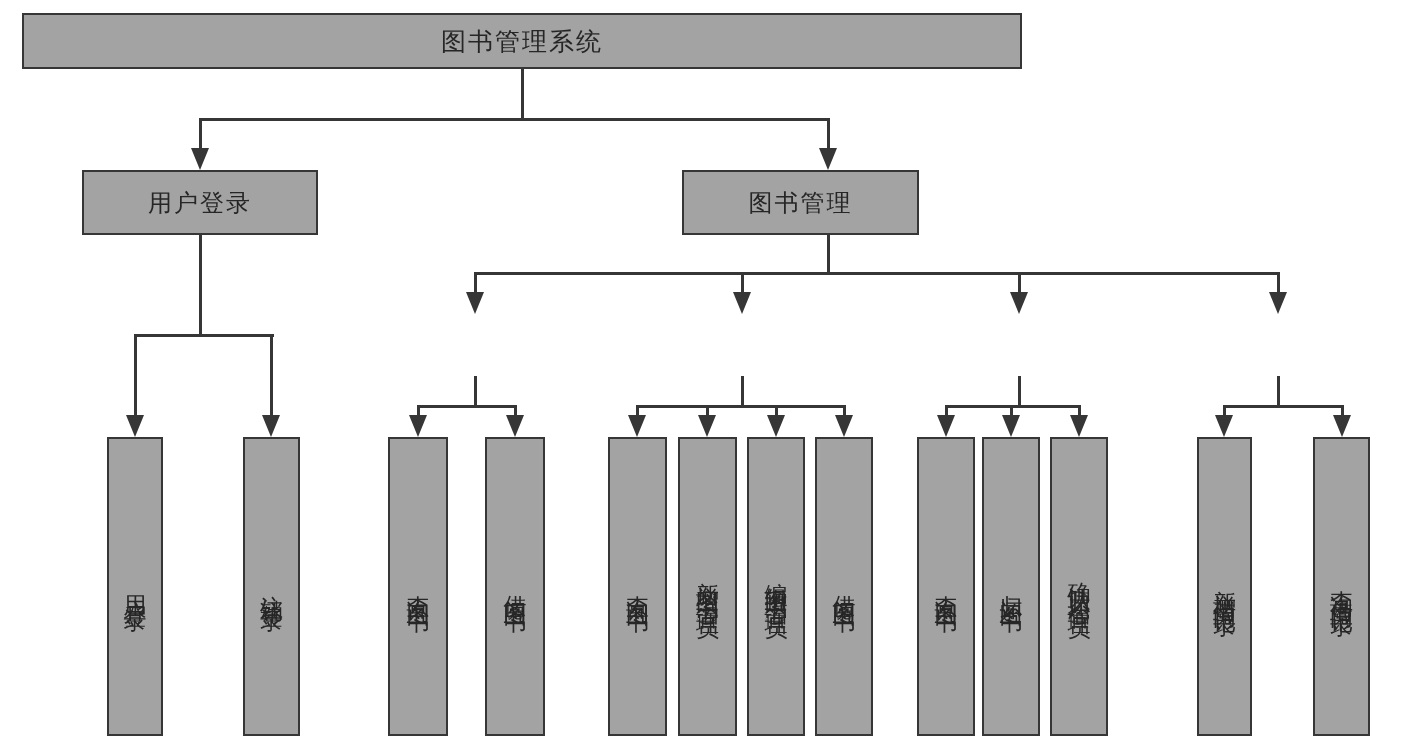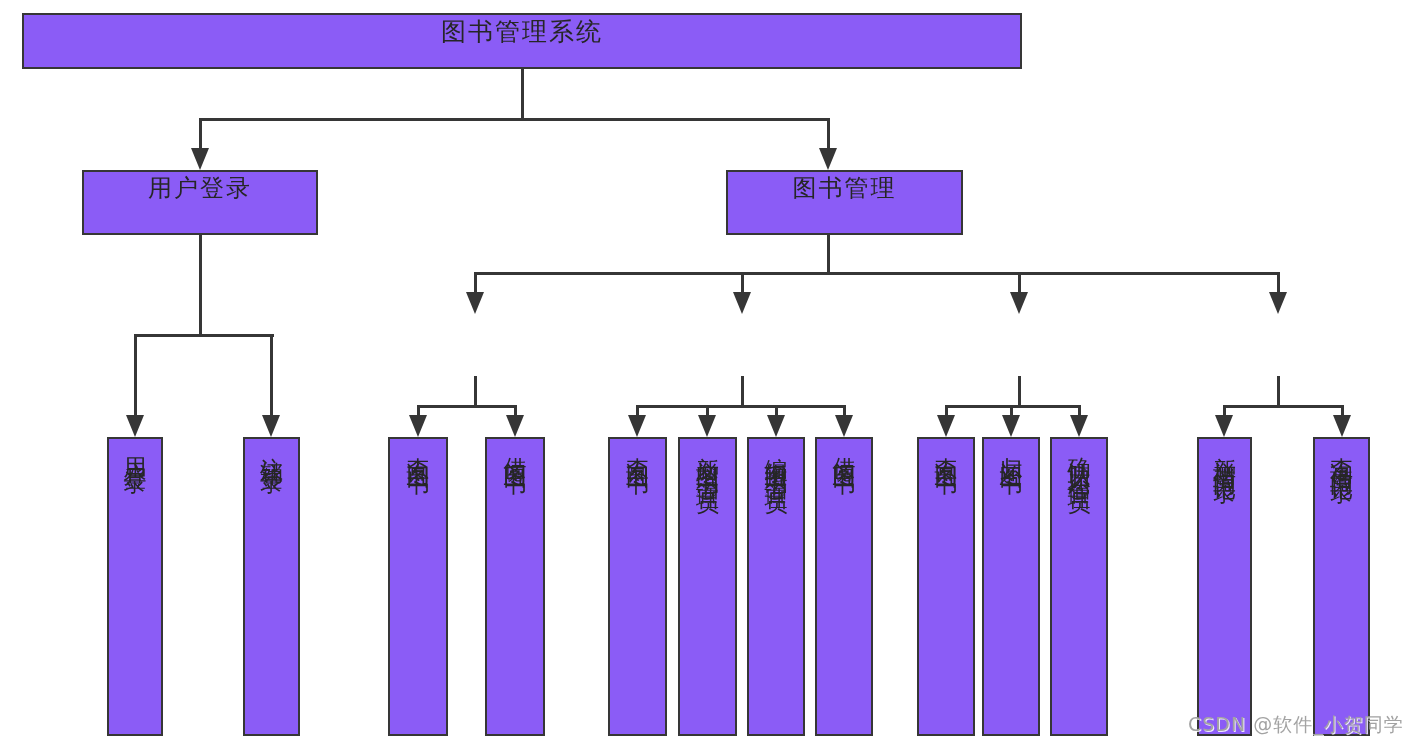--- a/index.html
+++ b/index.html
@@ -11,22 +11,22 @@
   html,body{margin:0;padding:0;background:var(--bg);}
   #canvas{
     position:relative;
     width:1405px;height:747px;
     background:var(--bg);
     font-family:"DejaVu Sans","Liberation Sans",sans-serif;
     overflow:hidden;
   }
   .box{
     position:absolute;box-sizing:border-box;
-    background:#8b5cf6;border:2.5px solid var(--line);
-    display:flex;justify-content:center;
+    background:#a3a3a3;border:2.5px solid var(--line);
+    display:flex;align-items:center;justify-content:center;
     color:var(--text);
   }
   .h{font-size:24px;letter-spacing:2px;white-space:nowrap;}
   .root-box{font-size:25px;}
   .v span{
     writing-mode:vertical-rl;
     font-size:23px;letter-spacing:5px;line-height:1;
     white-space:nowrap;
   }
   .vl{position:absolute;width:3px;background:var(--line);}
@@ -56,21 +56,21 @@
   <div class="vl" style="left:520.5px;top:68px;height:53px;"></div>
   <div class="hl" style="left:198.5px;top:118px;width:631px;"></div>
   <div class="vl" style="left:198.5px;top:118px;height:34px;"></div>
   <div class="ah" style="left:191px;top:148px;"></div>
   <div class="vl" style="left:826.5px;top:118px;height:34px;"></div>
   <div class="ah" style="left:819px;top:148px;"></div>
 
   <div class="box h" style="left:82px;top:170px;width:236px;height:65px;">
     <span>用户登录</span>
   </div>
-  <div class="box h" style="left:726px;top:170px;width:237px;height:65px;">
+  <div class="box h" style="left:682px;top:170px;width:237px;height:65px;">
     <span>图书管理</span>
   </div>
 
   <div class="vl" style="left:198.5px;top:235px;height:102px;"></div>
   <div class="hl" style="left:133.5px;top:334px;width:140px;"></div>
   <div class="vl" style="left:133.5px;top:334px;height:84px;"></div>
   <div class="ah" style="left:126px;top:415px;"></div>
   <div class="vl" style="left:269.5px;top:334px;height:84px;"></div>
   <div class="ah" style="left:262px;top:415px;"></div>
 
@@ -157,15 +157,14 @@
     <span>确认归还（管理员）</span>
   </div>
 
   <div class="box v" style="left:1197px;top:437px;width:55px;height:299px;">
     <span>新增借阅记录</span>
   </div>
   <div class="box v" style="left:1313px;top:437px;width:57px;height:299px;">
     <span>查询借阅记录</span>
   </div>
 
-  <div class="watermark">CSDN @软件_小贺同学</div>
 
 </div>
 
 </body></html>

